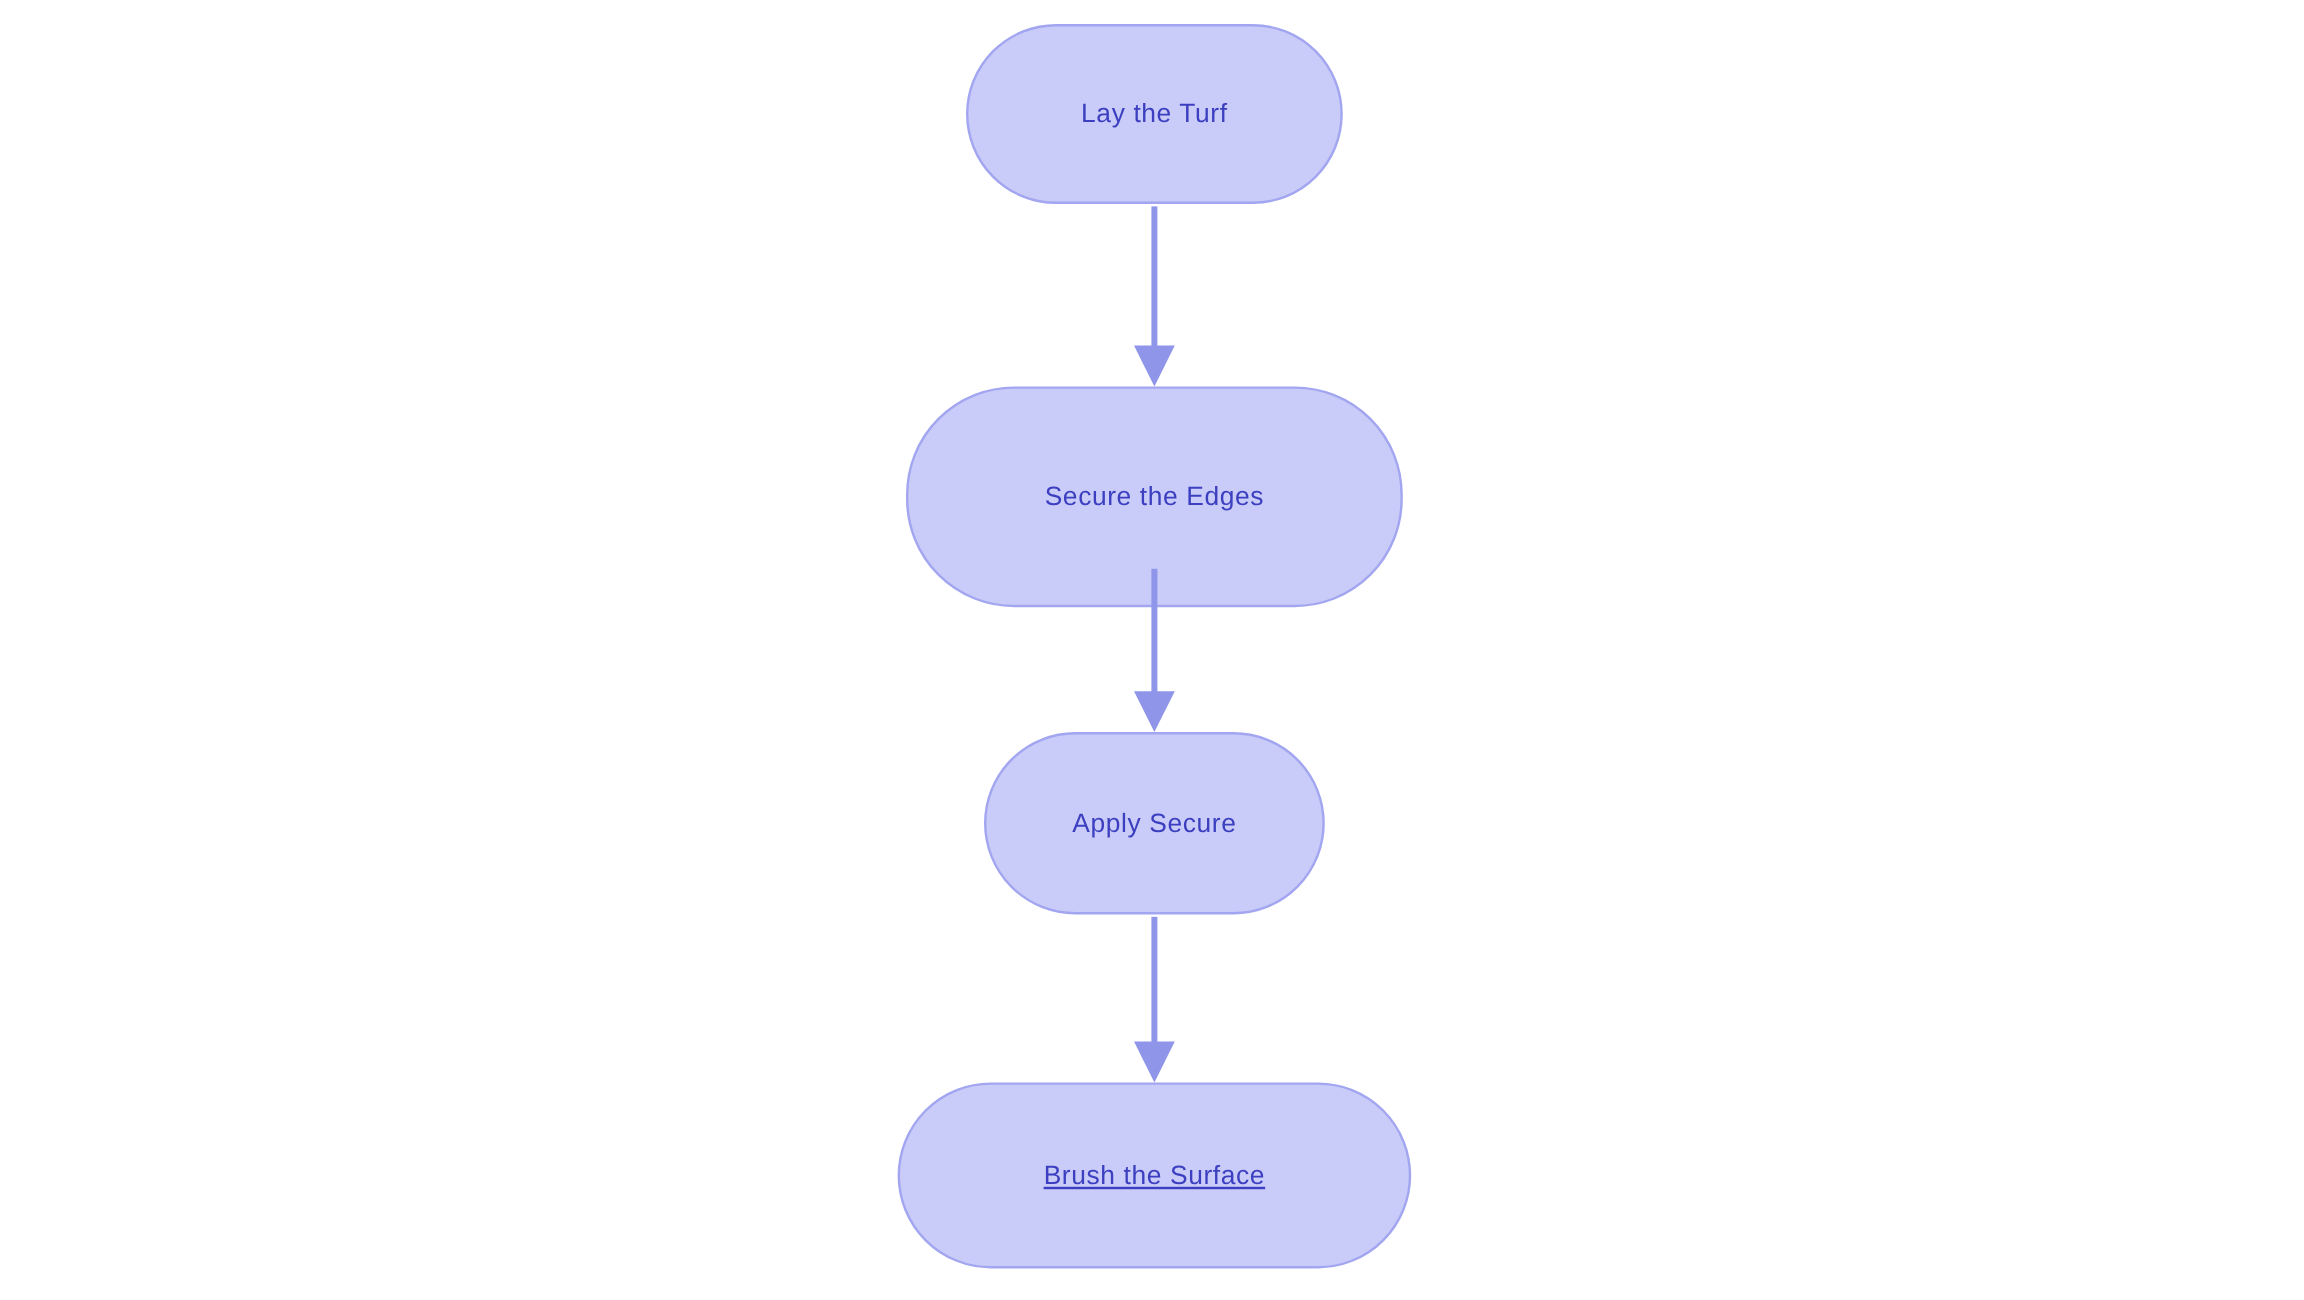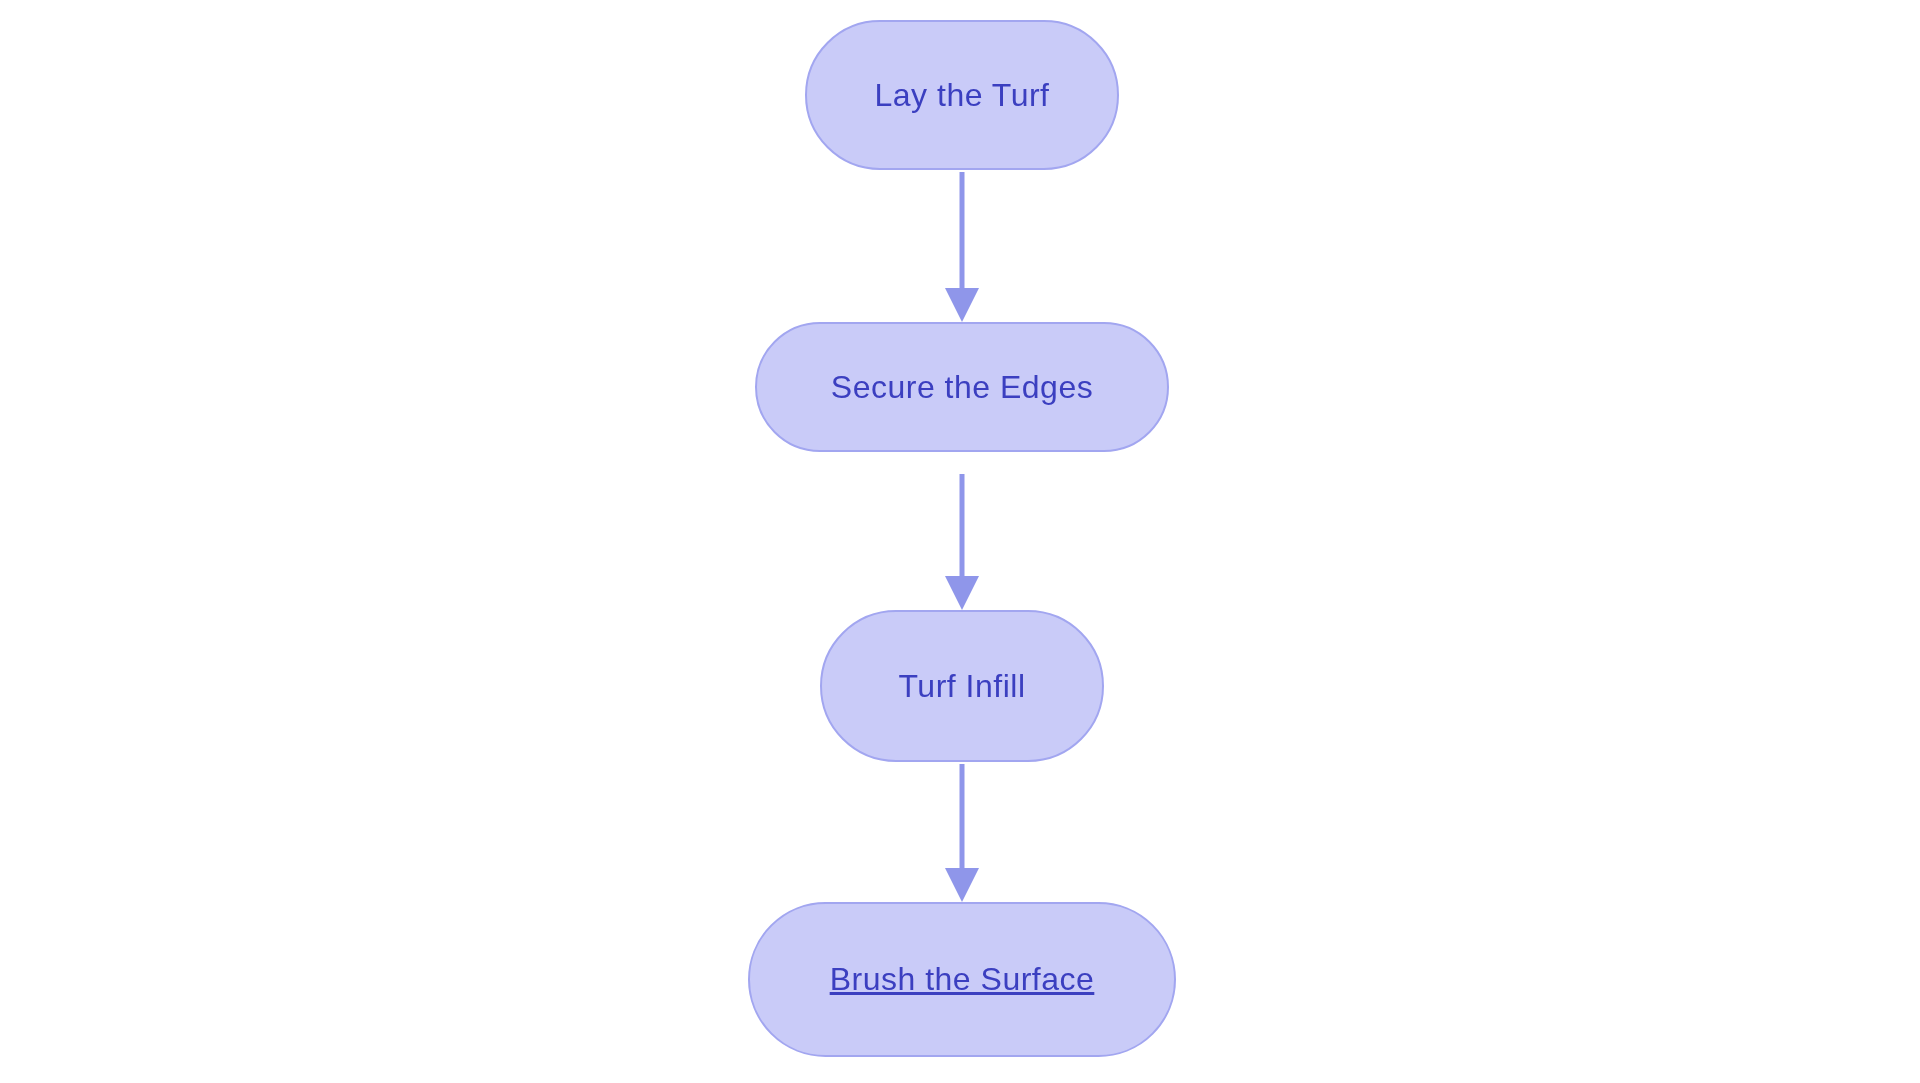--- a/index.html
+++ b/index.html
@@ -18,26 +18,26 @@
   .node {
     position: absolute;
     box-sizing: border-box;
     display: flex;
     align-items: center;
     justify-content: center;
     background: var(--node-fill, #c9cbf8);
     border: 2px solid var(--node-border, #a2a6f0);
     border-radius: 90px;
     color: var(--node-text, #3b3fc0);
-    font-size: 32px;
+    font-size: 22px;
     letter-spacing: 0.5px;
     white-space: nowrap;
   }
   .n1 { left: 805px; top: 20px;  width: 314px; height: 150px; }
-  .n2 { left: 755px; top: 322px; width: 414px; height: 130px; }
+  .n2 { left: 755px; top: 322px; width: 414px; height: 184px; }
   .n3 { left: 820px; top: 610px; width: 284px; height: 152px; }
   .n4 { left: 748px; top: 902px; width: 428px; height: 155px; text-decoration: underline; }
 
   .arrow {
     position: absolute;
     width: 34px;
     margin-left: -17px;
   }
   .a1 { left: 962px; top: 172px; height: 150px; }
   .a2 { left: 962px; top: 474px; height: 136px; }
@@ -79,21 +79,21 @@
   <div class="node n2">
     <span>Secure the Edges</span>
   </div>
 
   <div class="arrow a2">
     <div class="stem"></div>
     <div class="head"></div>
   </div>
 
   <div class="node n3">
-    <span>Turf Infill</span>
+    <span>Apply Secure</span>
   </div>
 
   <div class="arrow a3">
     <div class="stem"></div>
     <div class="head"></div>
   </div>
 
   <div class="node n4">
     <span>Brush the Surface</span>
   </div>

